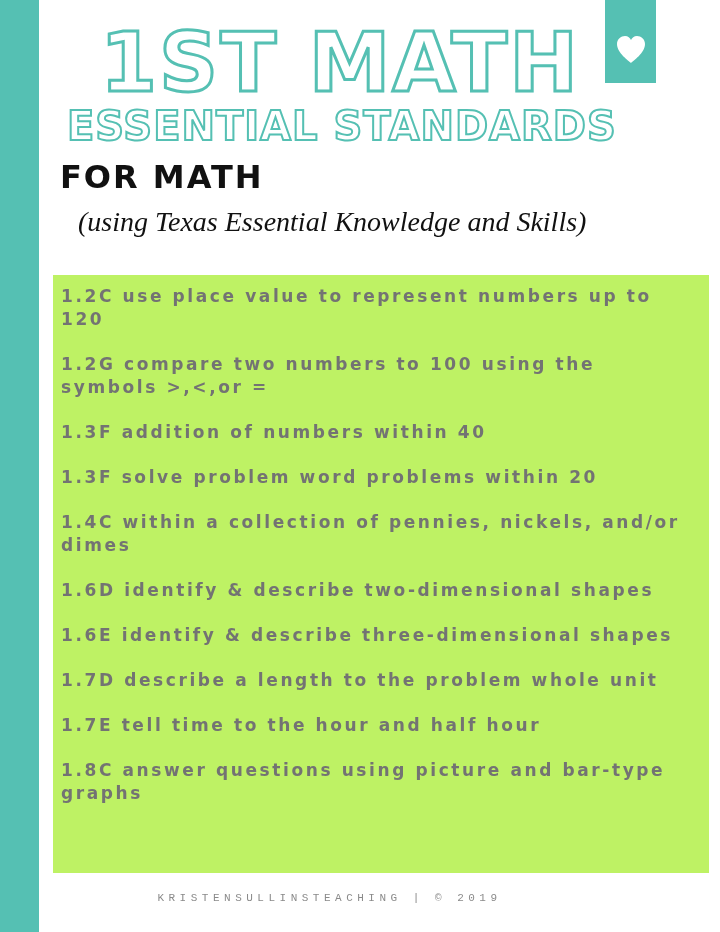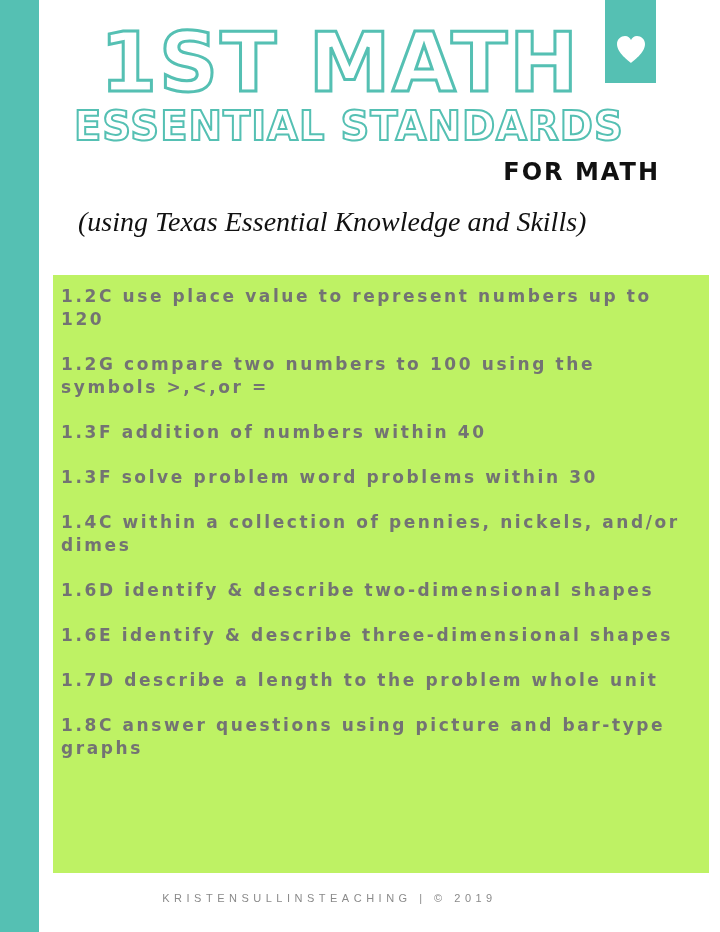--- a/index.html
+++ b/index.html
@@ -1,27 +1,27 @@
 <!DOCTYPE html>
 <html><head>
   <meta charset="utf-8">
   <style>
     html, body { margin:0; padding:0; }
     body { width:720px; height:932px; background:#ffffff; position:relative; overflow:hidden; font-family:"DejaVu Sans", sans-serif; }
     .side-bar { position:absolute; left:0; top:0; width:39px; height:932px; background:#55c0b3; }
     .tag { position:absolute; left:605px; top:0; width:51px; height:83px; background:#55c0b3; display:flex; align-items:center; justify-content:center; }
     .tag svg { width:32px; height:30px; margin-top:14px; }
     .title { position:absolute; left:60px; top:22px; width:560px; text-align:center; font-family:"DejaVu Sans", sans-serif; font-weight:bold; font-size:82px; line-height:82px; letter-spacing:2px; color:#ffffff; -webkit-text-stroke:3px #55c0b3; }
-    .subtitle { position:absolute; left:64px; top:104px; width:610px; text-align:left; padding-left:10px; font-family:"DejaVu Sans", sans-serif; font-weight:bold; font-size:40px; line-height:44px; letter-spacing:1px; color:#ffffff; -webkit-text-stroke:2px #55c0b3; white-space:nowrap; }
-    .for-math { position:absolute; left:60px; top:158px; width:600px; text-align:right; font-family:"DejaVu Sans", sans-serif; font-weight:bold; font-size:24px; letter-spacing:2px; color:#111111; }
+    .subtitle { position:absolute; left:57px; top:104px; width:610px; text-align:left; padding-left:10px; font-family:"DejaVu Sans", sans-serif; font-weight:bold; font-size:40px; line-height:44px; letter-spacing:1px; color:#ffffff; -webkit-text-stroke:2px #55c0b3; white-space:nowrap; }
+    .for-math { position:absolute; left:60px; top:158px; width:600px; text-align:left; font-family:"DejaVu Sans", sans-serif; font-weight:bold; font-size:32px; letter-spacing:2px; color:#111111; }
     .script { position:absolute; left:78px; top:206px; width:560px; font-family:Liberation Serif, serif; font-style:italic; font-size:28px; color:#111111; white-space:nowrap; }
     .panel { position:absolute; left:53px; top:275px; width:656px; height:598px; background:#bef264; }
     .list { list-style:none; margin:0; padding:10px 22px 0 8px; }
     .item { font-family:"DejaVu Sans", sans-serif; font-weight:bold; font-size:17px; line-height:23px; letter-spacing:2.6px; color:#737373; margin:0 0 22px 0; }
-    .footer { position:absolute; left:40px; top:892px; width:579px; text-align:center; font-family:Liberation Sans, sans-serif; font-size:11px; letter-spacing:4.5px; color:#8a8a8a; }
+    .footer { position:absolute; left:40px; top:892px; width:579px; text-align:center; font-family:Liberation Mono, monospace; font-size:11px; letter-spacing:4.5px; color:#8a8a8a; }
   </style>
 </head>
 <body>
 
 <div class="side-bar"></div>
 
 <div class="tag">
   <svg viewBox="0 0 32 30">
     <path d="M16 29 C14 27 2 19 2 10 C2 5 6 2 10 2 C13 2 15 4 16 6 C17 4 19 2 22 2 C26 2 30 5 30 10 C30 19 18 27 16 29 Z" fill="#ffffff"></path>
   </svg>
@@ -30,22 +30,23 @@
 <div class="title">1ST MATH</div>
 <div class="subtitle">ESSENTIAL STANDARDS</div>
 <div class="for-math">FOR MATH</div>
 <div class="script">(using Texas Essential Knowledge and Skills)</div>
 
 <div class="panel">
   <ul class="list">
     <li class="item">1.2C use place value to represent numbers up to 120</li>
     <li class="item">1.2G compare two numbers to 100 using the symbols &gt;,&lt;,or =</li>
     <li class="item">1.3F addition of numbers within 40</li>
-    <li class="item">1.3F solve problem word problems within 30</li>
+    <li class="item">1.3F solve problem word problems within 20</li>
     <li class="item">1.4C within a collection of pennies, nickels, and/or dimes</li>
     <li class="item">1.6D identify &amp; describe two-dimensional shapes</li>
     <li class="item">1.6E identify &amp; describe three-dimensional shapes</li>
     <li class="item">1.7D describe a length to the problem whole unit</li>
+    <li class="item">1.7E tell time to the hour and half hour</li>
     <li class="item">1.8C answer questions using picture and bar-type graphs</li>
   </ul>
 </div>
 
 <div class="footer">KRISTENSULLINSTEACHING | © 2019</div>
 
 </body></html>

